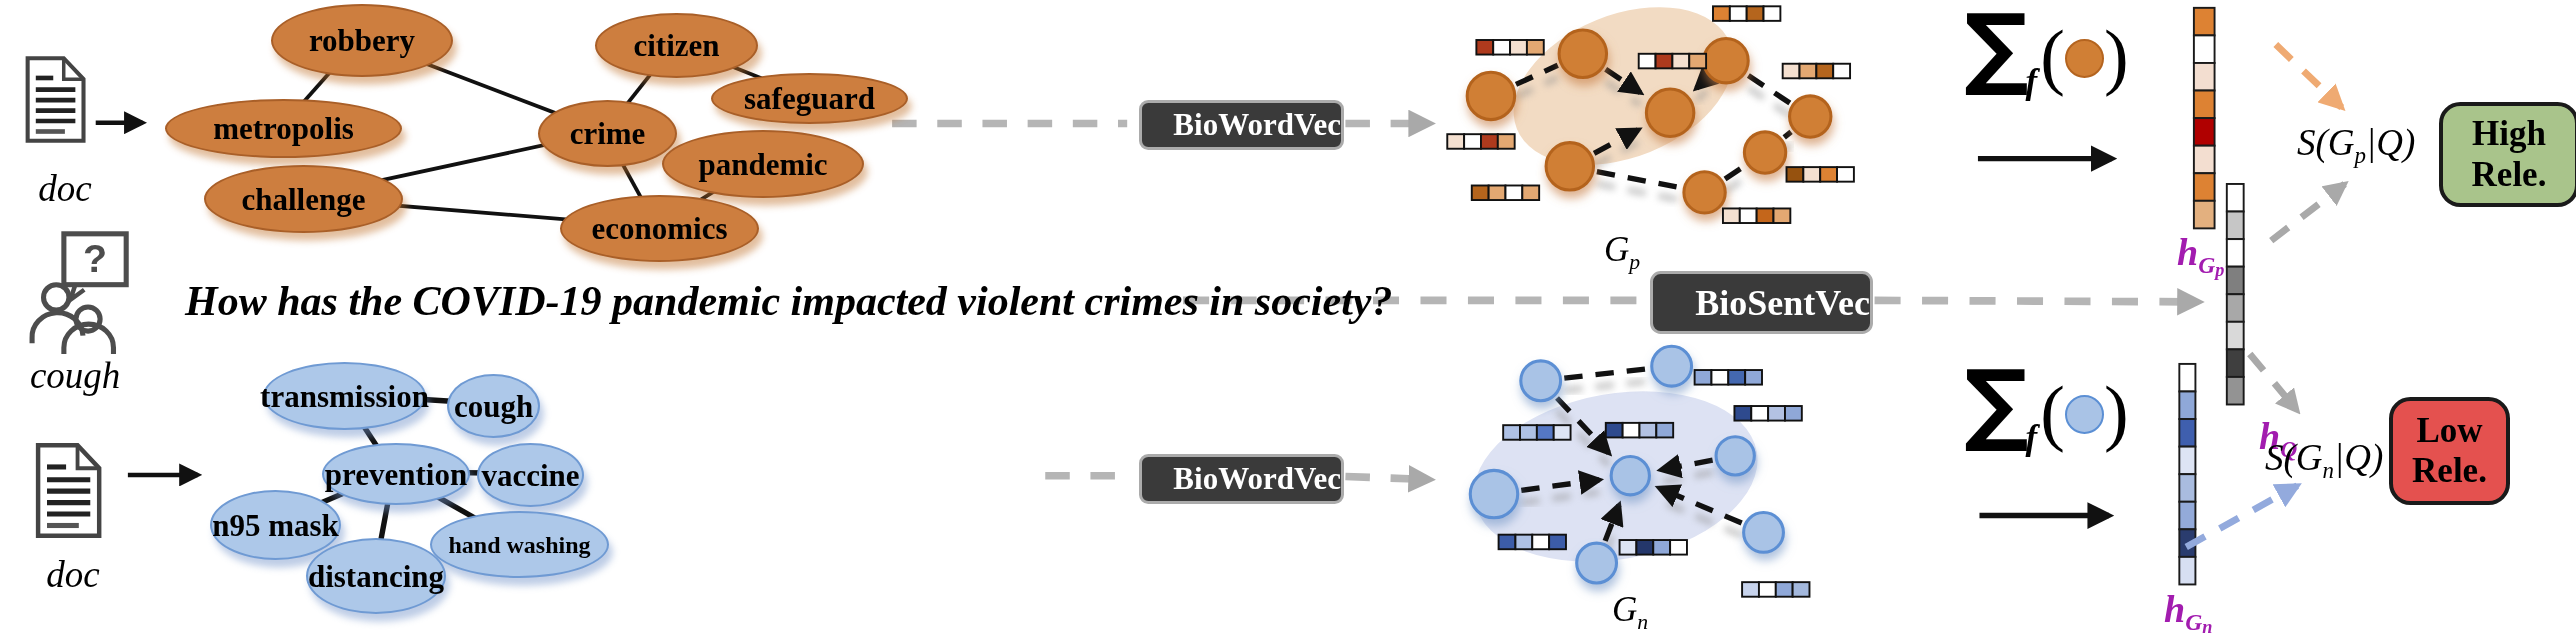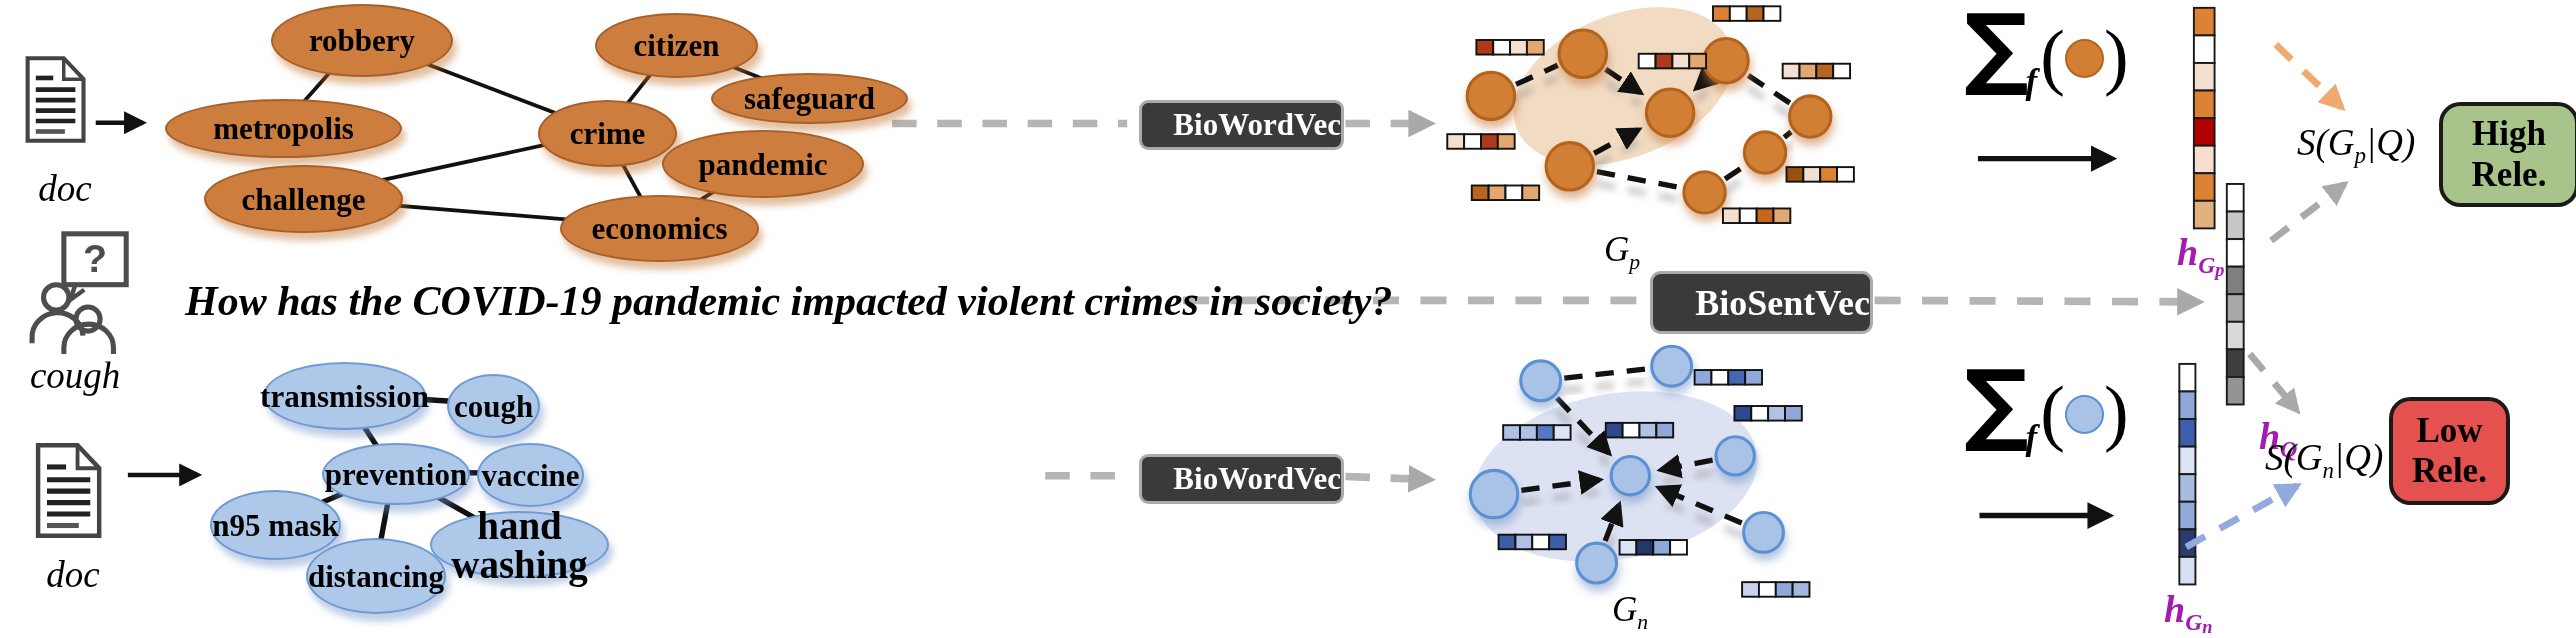--- a/index.html
+++ b/index.html
@@ -248,21 +248,21 @@
       <div class="cnode" style="left: 165px; top: 99px; width: 233px; height: 55px; background: rgb(205, 126, 63); border-color: rgb(169, 95, 40); box-shadow: rgba(190, 110, 40, 0.45) 3.8px 7.7px 7.7px; font-size: 31px;">metropolis</div>
       <div class="cnode" style="left: 538px; top: 100px; width: 135px; height: 63px; background: rgb(205, 126, 63); border-color: rgb(169, 95, 40); box-shadow: rgba(190, 110, 40, 0.45) 3.8px 7.7px 7.7px; font-size: 31px;">crime</div>
       <div class="cnode" style="left: 662px; top: 130px; width: 198px; height: 64px; background: rgb(205, 126, 63); border-color: rgb(169, 95, 40); box-shadow: rgba(190, 110, 40, 0.45) 3.8px 7.7px 7.7px; font-size: 31px;">pandemic</div>
       <div class="cnode" style="left: 204px; top: 165px; width: 195px; height: 64px; background: rgb(205, 126, 63); border-color: rgb(169, 95, 40); box-shadow: rgba(190, 110, 40, 0.45) 3.8px 7.7px 7.7px; font-size: 31px;">challenge</div>
       <div class="cnode" style="left: 560px; top: 195px; width: 195px; height: 63px; background: rgb(205, 126, 63); border-color: rgb(169, 95, 40); box-shadow: rgba(190, 110, 40, 0.45) 3.8px 7.7px 7.7px; font-size: 31px;">economics</div>
       <div class="cnode" style="left: 263px; top: 362px; width: 159px; height: 64px; background: rgb(173, 200, 233); border-color: rgb(111, 154, 211); box-shadow: rgba(110, 145, 200, 0.45) 3.8px 7.7px 7.7px; font-size: 31px;">transmission</div>
       <div class="cnode" style="left: 447px; top: 374px; width: 89px; height: 60px; background: rgb(173, 200, 233); border-color: rgb(111, 154, 211); box-shadow: rgba(110, 145, 200, 0.45) 3.8px 7.7px 7.7px; font-size: 31px;">cough</div>
       <div class="cnode" style="left: 322px; top: 443px; width: 144px; height: 58px; background: rgb(173, 200, 233); border-color: rgb(111, 154, 211); box-shadow: rgba(110, 145, 200, 0.45) 3.8px 7.7px 7.7px; font-size: 31px;">prevention</div>
       <div class="cnode" style="left: 477px; top: 443px; width: 103px; height: 60px; background: rgb(173, 200, 233); border-color: rgb(111, 154, 211); box-shadow: rgba(110, 145, 200, 0.45) 3.8px 7.7px 7.7px; font-size: 31px;">vaccine</div>
       <div class="cnode" style="left: 210px; top: 490px; width: 127px; height: 66px; background: rgb(173, 200, 233); border-color: rgb(111, 154, 211); box-shadow: rgba(110, 145, 200, 0.45) 3.8px 7.7px 7.7px; font-size: 31px;">n95 mask</div>
-      <div class="cnode" style="left: 430px; top: 511px; width: 175px; height: 63px; background: rgb(173, 200, 233); border-color: rgb(111, 154, 211); box-shadow: rgba(110, 145, 200, 0.45) 3.8px 7.7px 7.7px; font-size: 39px;">hand washing</div>
+      <div class="cnode" style="left: 430px; top: 511px; width: 175px; height: 63px; background: rgb(173, 200, 233); border-color: rgb(111, 154, 211); box-shadow: rgba(110, 145, 200, 0.45) 3.8px 7.7px 7.7px; font-size: 24px;">hand washing</div>
       <div class="cnode" style="left: 306px; top: 538px; width: 136px; height: 72px; background: rgb(173, 200, 233); border-color: rgb(111, 154, 211); box-shadow: rgba(110, 145, 200, 0.45) 3.8px 7.7px 7.7px; font-size: 31px;">distancing</div>
     </div>
 
   <div class="overlay" style="left:23px;top:43px;width:64px;height:113px;">
     <svg width="64" height="113" viewBox="0 0 110 150">
       <path d="M8,4 H70 L104,40 V146 H8 Z" fill="#fff" stroke="#444" stroke-width="7"></path>
       <path d="M70,4 V40 H104" fill="none" stroke="#444" stroke-width="6"></path>
       <line x1="22" y1="38" x2="52" y2="38" stroke="#222" stroke-width="8"></line>
       <line x1="22" y1="58" x2="90" y2="58" stroke="#222" stroke-width="8"></line>
       <line x1="22" y1="76" x2="90" y2="76" stroke="#222" stroke-width="8"></line>

